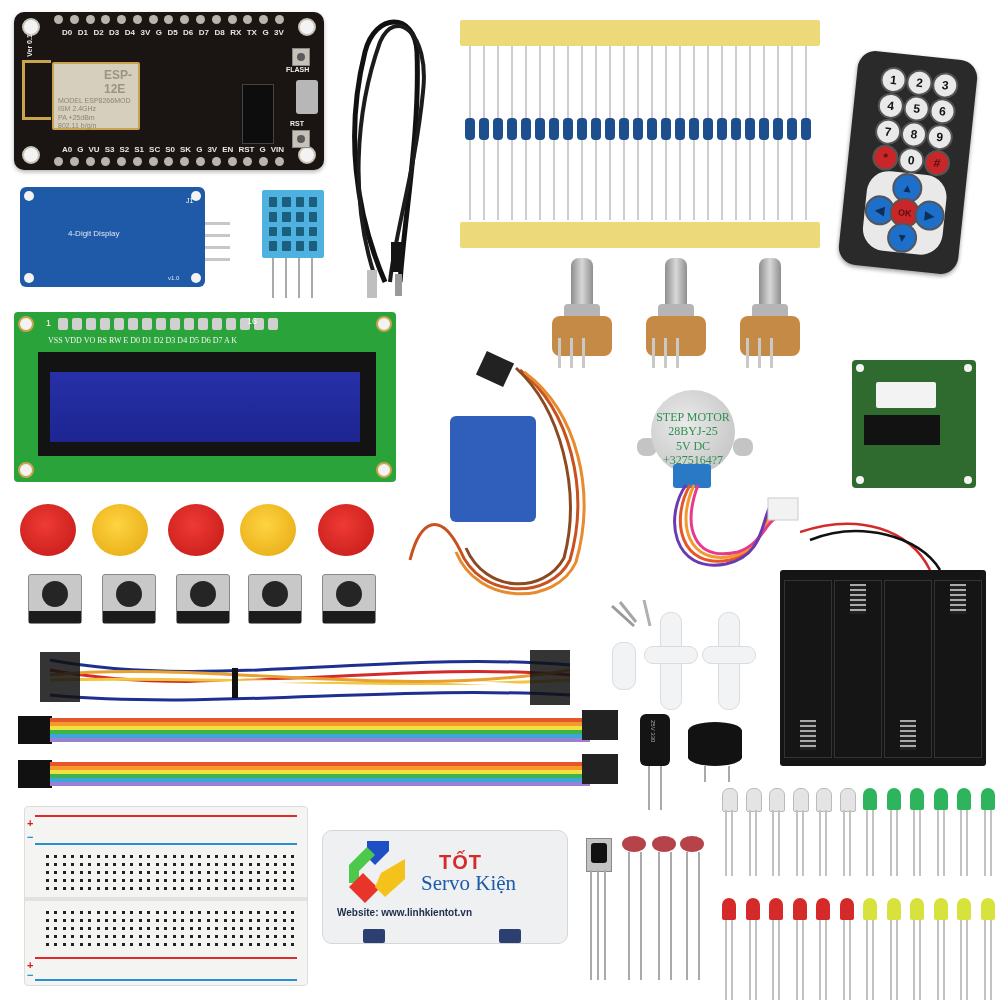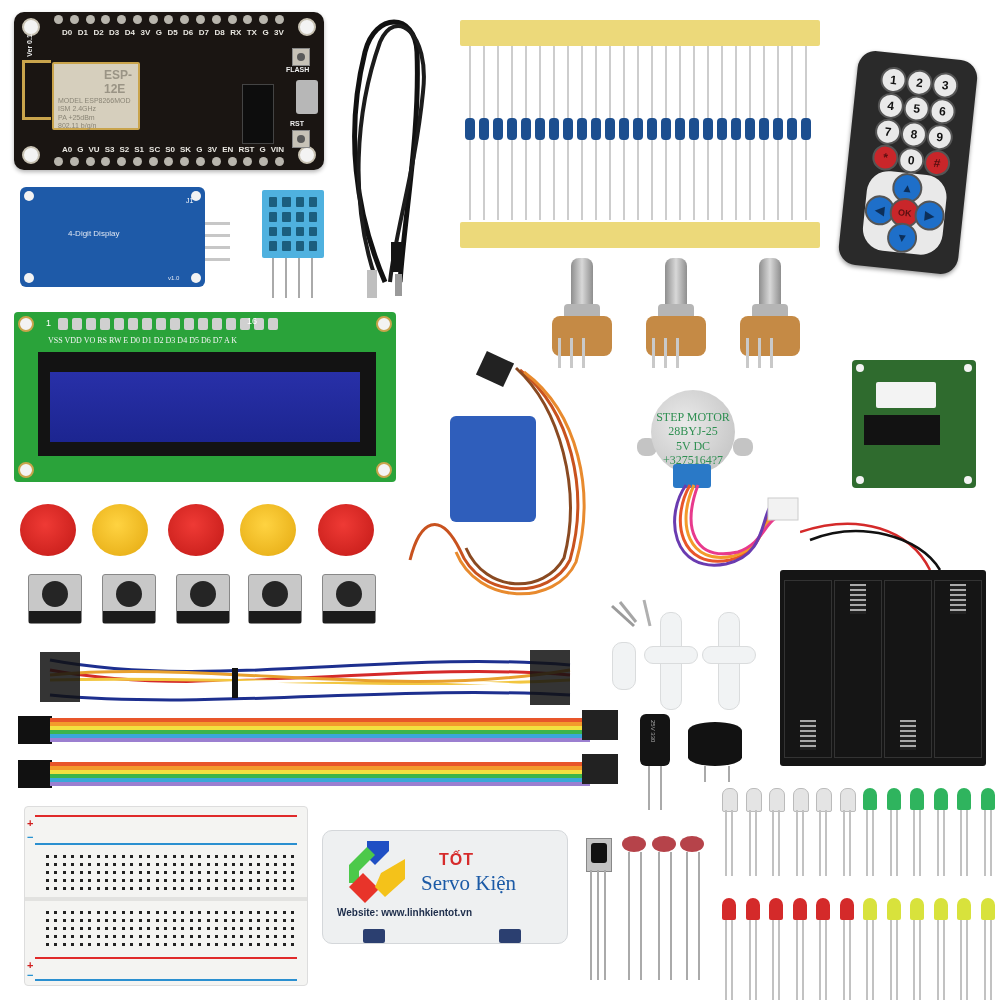--- a/index.html
+++ b/index.html
@@ -85,21 +85,21 @@
   .wires{left:10px;top:630px;width:620px;height:170px;}
   
   .bb{left:24px;top:806px;width:282px;height:178px;background:#f4f4f2;border:1px solid #ddd;border-radius:4px;}
   .rail{position:absolute;left:10px;right:10px;height:2px;}
   .grid{position:absolute;left:18px;right:10px;display:grid;grid-template-columns:repeat(30,1fr);row-gap:5px;}
   .grid i{display:block;width:3px;height:3px;background:#222;margin:auto;}
   .plus{position:absolute;color:#d02020;font-size:11px;font-weight:bold;}
   .minus{position:absolute;color:#1f8fd0;font-size:11px;font-weight:bold;}
   
   .box{left:322px;top:830px;width:244px;height:112px;background:#eef0f1;border:1px solid #d4d7da;border-radius:10px;}
-  .box .brand1{position:absolute;left:116px;top:20px;color:#d62b2b;font-size:16px;font-weight:bold;letter-spacing:1px;}
+  .box .brand1{position:absolute;left:116px;top:20px;color:#d62b2b;font-size:20px;font-weight:bold;letter-spacing:1px;}
   .box .brand2{position:absolute;left:98px;top:40px;color:#1b5aa6;font-size:21px;font-family:"Liberation Serif",serif;}
   .box .web{position:absolute;left:14px;top:76px;color:#1c2c4a;font-size:10px;font-weight:bold;white-space:nowrap;}
   .box .latch{position:absolute;top:98px;width:22px;height:14px;background:#2b3f70;border-radius:2px;}
   .logo{position:absolute;left:22px;top:8px;width:66px;height:66px;}
   
   .horn{position:absolute;background:#f1f3f4;border:1px solid #dadcdd;border-radius:10px;}
   .elcap{left:640px;top:714px;width:30px;height:52px;background:#141414;border-radius:6px;}
   .elcap span{position:absolute;left:10px;top:6px;color:#aaa;font-size:6px;writing-mode:vertical-rl;}
   .buzzer{left:688px;top:722px;width:54px;height:44px;background:#121212;border-radius:50%/20%;}
   

